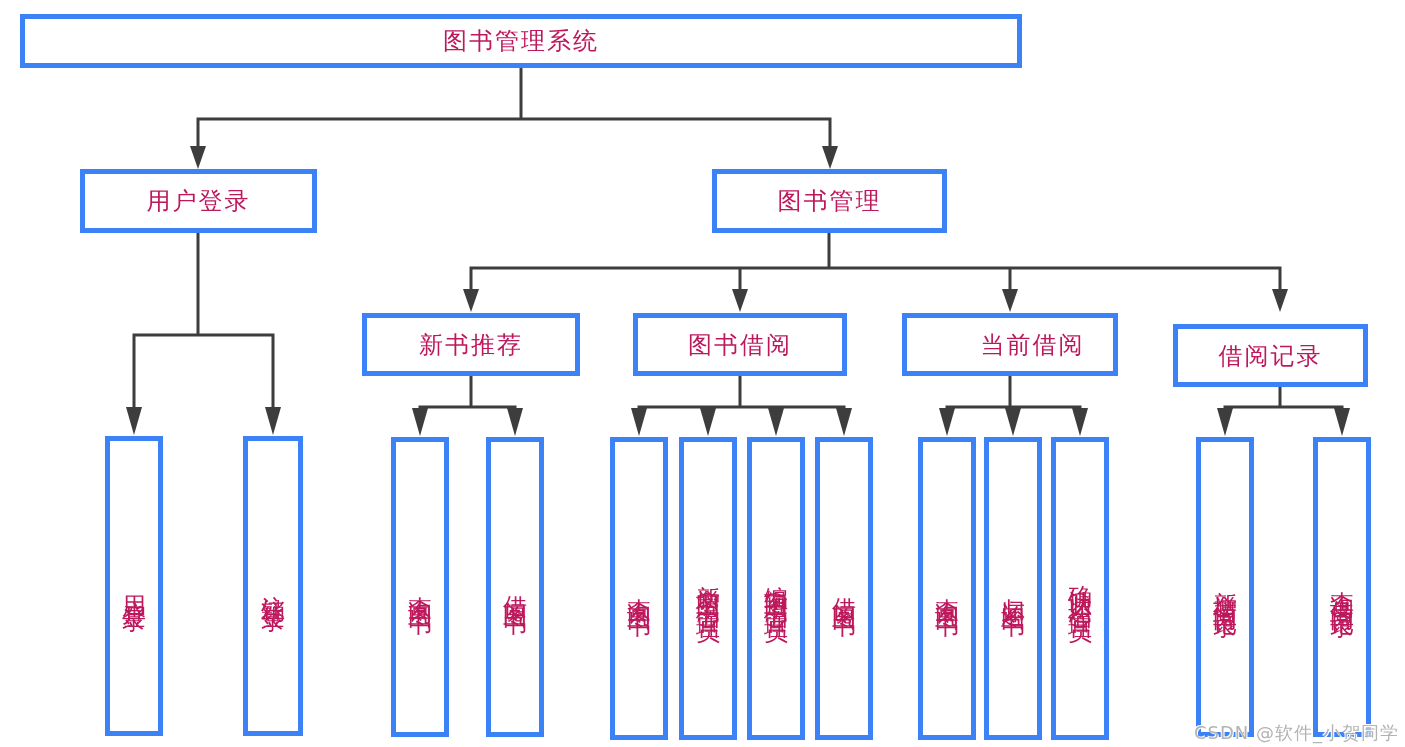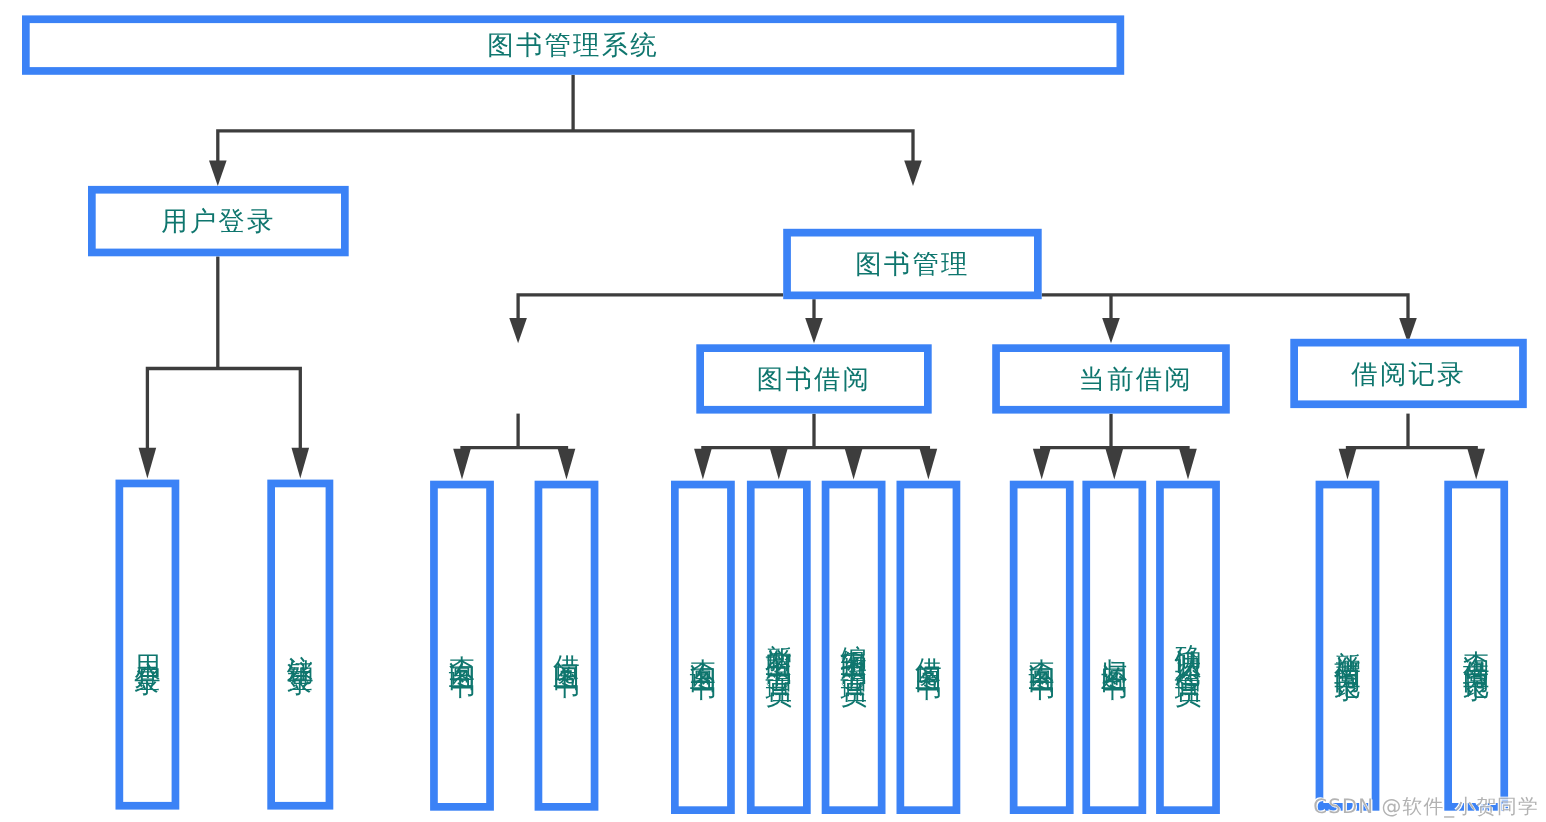--- a/index.html
+++ b/index.html
@@ -17,26 +17,26 @@
   }
   .connectors {
     position: absolute;
     left: 0;
     top: 0;
     z-index: 1;
   }
   .node {
     position: absolute;
     box-sizing: border-box;
-    border: 7px solid #3b82f6;
+    border: 5px solid #3b82f6;
     background: #ffffff;
     display: flex;
     align-items: center;
     justify-content: center;
-    color: #0f766e;
+    color: #be185d;
     z-index: 2;
   }
   .node.h {
     font-size: 24px;
     letter-spacing: 2px;
     white-space: nowrap;
   }
   .node.v {
     font-size: 24px;
     writing-mode: vertical-rl;
@@ -113,25 +113,26 @@
       <polygon points="1005,408 1021,408 1013,436"></polygon>
       <polygon points="1072,408 1088,408 1080,436"></polygon>
       <polygon points="1217,408 1233,408 1225,436"></polygon>
       <polygon points="1334,408 1350,408 1342,436"></polygon>
     </g>
   </svg>
 
   <div class="node h" style="left:20px; top:14px; width:1002px; height:54px;">图书管理系统</div>
 
   <div class="node h" style="left:80px; top:169px; width:237px; height:64px;">用户登录</div>
-  <div class="node h" style="left:712px; top:169px; width:235px; height:64px;margin-top:39px;">图书管理</div>
+  <div class="node h" style="left:712px; top:169px; width:235px; height:64px;">图书管理</div>
 
+  <div class="node h" style="left:362px; top:313px; width:218px; height:63px;">新书推荐</div>
   <div class="node h" style="left:633px; top:313px; width:214px; height:63px;">图书借阅</div>
   <div class="node h" style="left:902px; top:313px; width:216px; height:63px;padding-left:45px;">当前借阅</div>
-  <div class="node h" style="left:1173px; top:308px; width:215px; height:63px;text-align:center;">借阅记录</div>
+  <div class="node h" style="left:1173px; top:324px; width:195px; height:63px;text-align:center;">借阅记录</div>
 
   <div class="node v" style="left:105px; top:436px; width:58px; height:300px;">用户登录</div>
   <div class="node v" style="left:243px; top:436px; width:60px; height:300px;">注销登录</div>
 
   <div class="node v" style="left:391px; top:437px; width:58px; height:300px;">查询图书</div>
   <div class="node v" style="left:486px; top:437px; width:58px; height:300px;">借阅图书</div>
 
   <div class="node v" style="left:610px; top:437px; width:58px; height:303px;">查询图书</div>
   <div class="node v" style="left:679px; top:437px; width:58px; height:303px;">新增图书（管理员）</div>
   <div class="node v" style="left:747px; top:437px; width:58px; height:303px;">编辑图书（管理员）</div>

